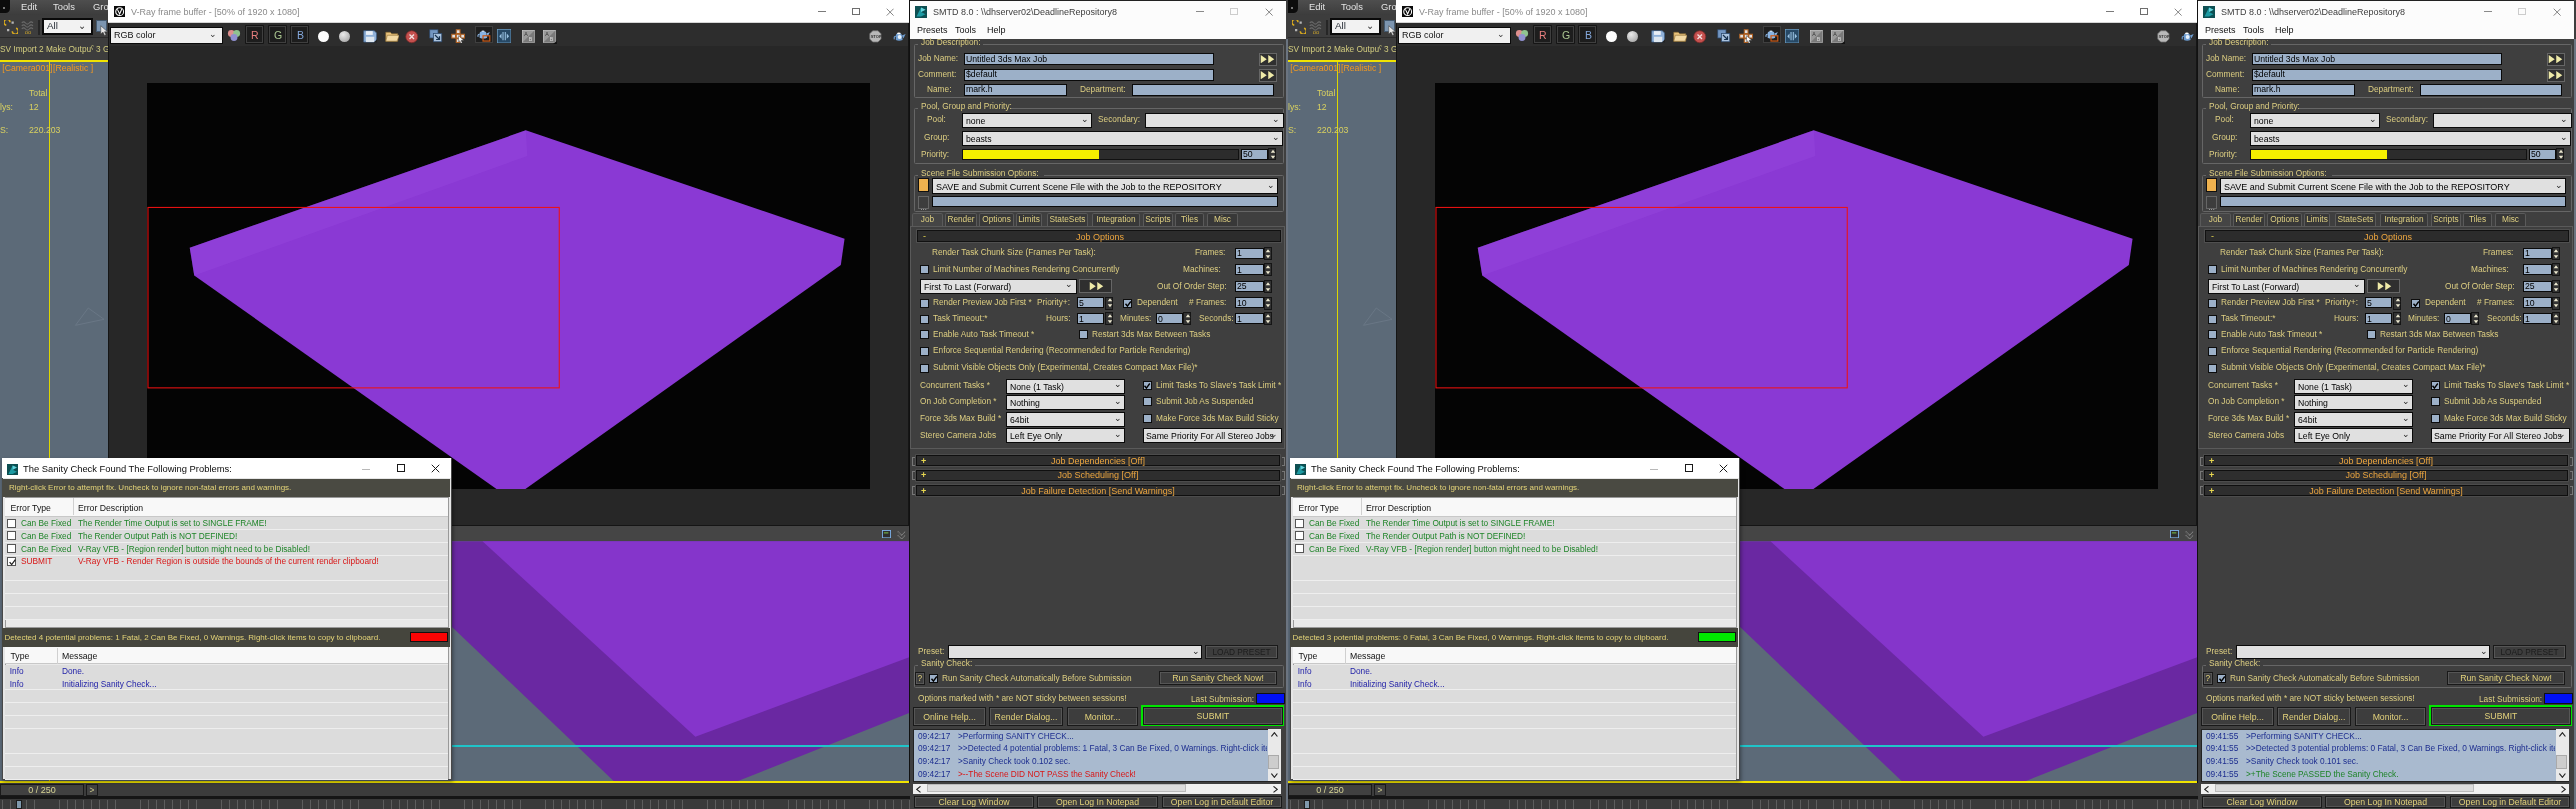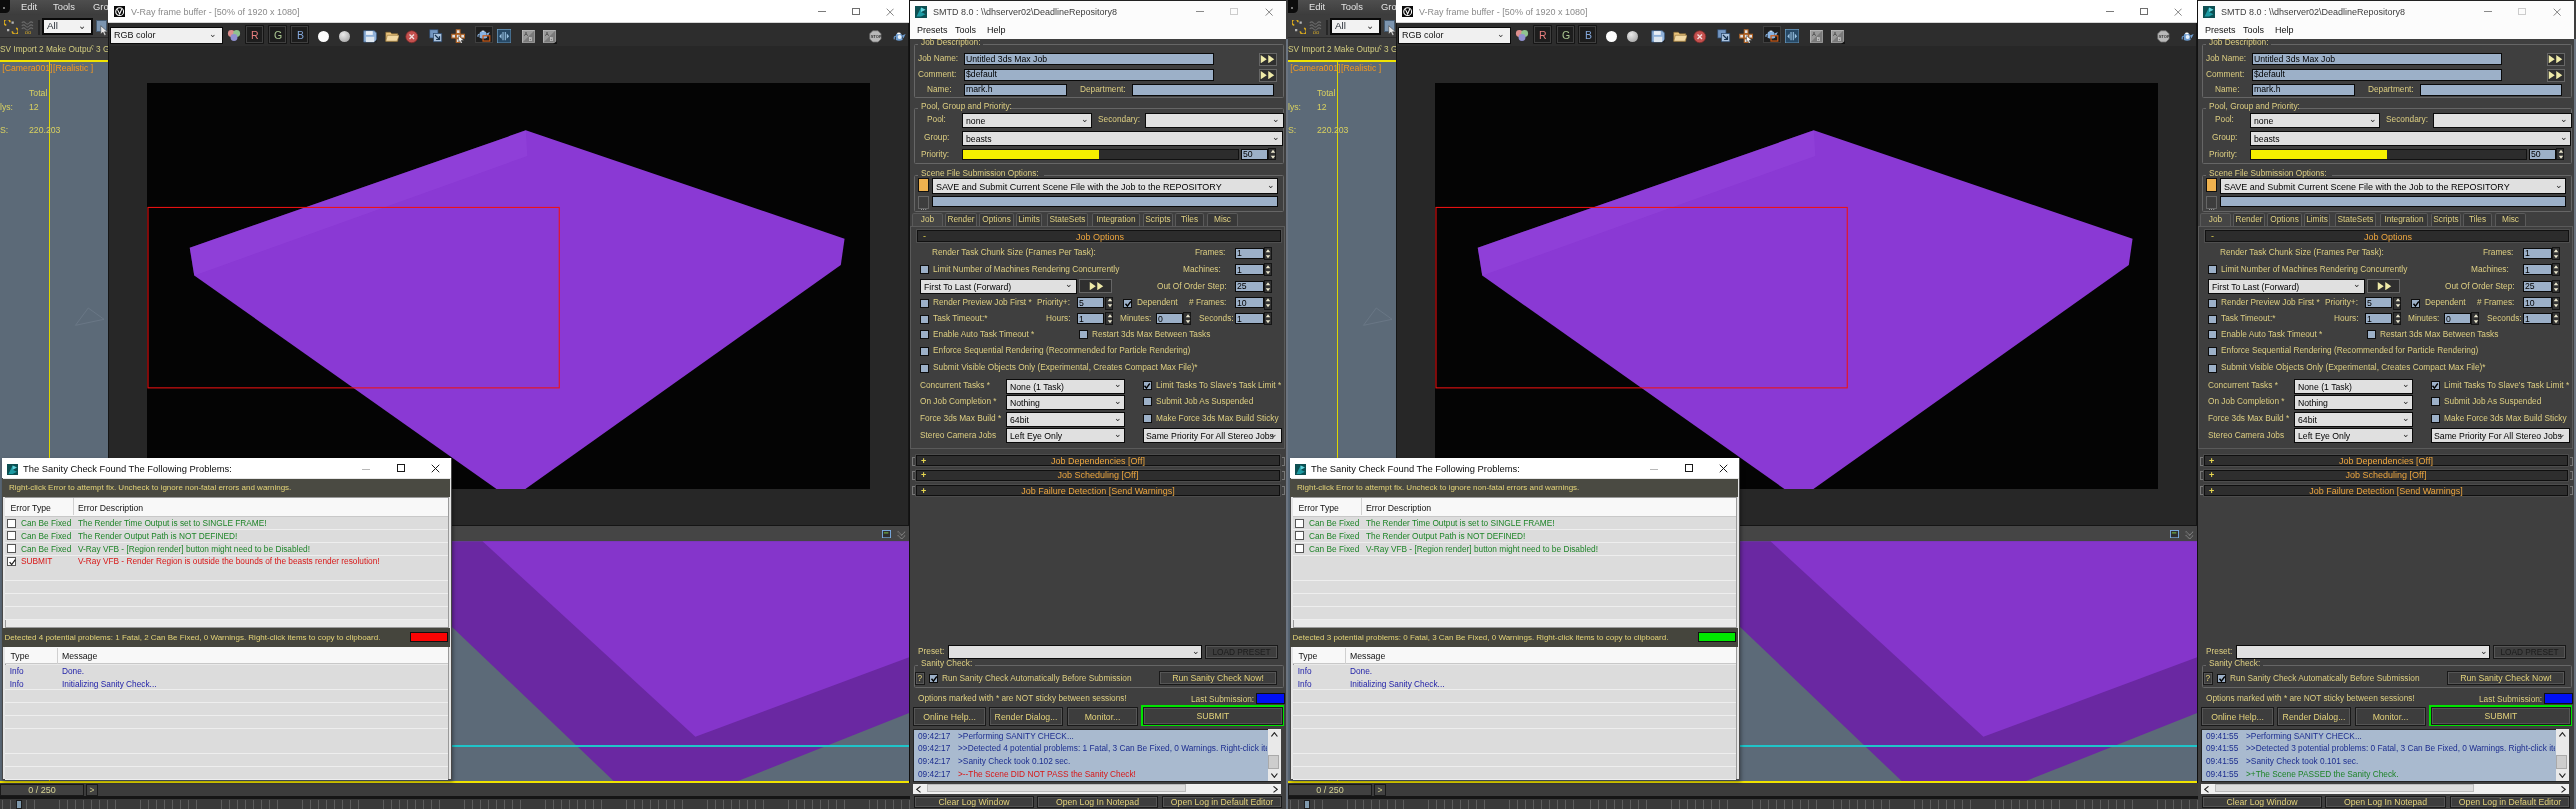--- a/index.html
+++ b/index.html
@@ -488,21 +488,21 @@
 <div class="a lbl" style="left:21px;top:532px;color:#1e8428;font-size:8.3px">Can Be Fixed</div>
 <div class="a lbl" style="left:78px;top:532px;color:#1e8428;font-size:8.3px">The Render Output Path is NOT DEFINED!</div>
 <div class="a" style="left:6.8px;top:544px;width:9px;height:9px;background:#fff;border:0.8px solid #555"></div>
 <div class="a lbl" style="left:21px;top:545px;color:#1e8428;font-size:8.3px">Can Be Fixed</div>
 <div class="a lbl" style="left:78px;top:545px;color:#1e8428;font-size:8.3px">V-Ray VFB - [Region render] button might need to be Disabled!</div>
 <div class="a" style="left:6.8px;top:557px;width:9px;height:9px;background:#fff;border:0.8px solid #555"></div>
     <svg class="a" style="left:7.5px;top:558px" width="9" height="9" viewBox="0 0 11 11">
       <path d="M2 5 L4.5 8 L9 2" stroke="#222" stroke-width="1.6" fill="none"></path>
     </svg>
     <div class="a lbl" style="left:21px;top:557px;color:#d81616;font-size:8.3px">SUBMIT</div>
-    <div class="a lbl" style="left:78px;top:557px;color:#d81616;font-size:8.3px">V-Ray VFB - Render Region is outside the bounds of the beasts render resolution!</div>
+    <div class="a lbl" style="left:78px;top:557px;color:#d81616;font-size:8.3px">V-Ray VFB - Render Region is outside the bounds of the current render clipboard!</div>
 <div class="a" style="left:2.3px;top:628px;width:448px;height:19px;background:#45453d"></div>
 <div class="a lbl" style="left:4.5px;top:633px;color:#e4d478;font-size:8px">Detected 4 potential problems: 1 Fatal, 2 Can Be Fixed, 0 Warnings. Right-click items to copy to clipboard.</div>
 <div class="a" style="left:410px;top:632px;width:38px;height:9.8px;background:#fb0404;border:0.8px solid #111"></div>
 <div class="a" style="left:4.5px;top:647px;width:444px;height:132px;background:#e9e9e9;border:0.8px solid #999"></div>
 <div class="a" style="left:5.3px;top:647px;width:443px;height:17.3px;background:#f8f8f8;border-bottom:0.8px solid #c8c8c8"></div>
 <div class="a" style="left:57px;top:648px;width:0.8px;height:16px;background:#d0d0d0"></div>
 <div class="a lbl" style="left:10.5px;top:651px;color:#111;font-size:8.7px">Type</div>
 <div class="a lbl" style="left:62px;top:651px;color:#111;font-size:8.7px">Message</div>
 <div class="a" style="left:5.3px;top:665px;width:443px;height:12.8px;background:#dcdcdc;border-bottom:0.8px solid #eee"></div>
 <div class="a" style="left:5.3px;top:677px;width:443px;height:12.8px;background:#dcdcdc;border-bottom:0.8px solid #eee"></div>

